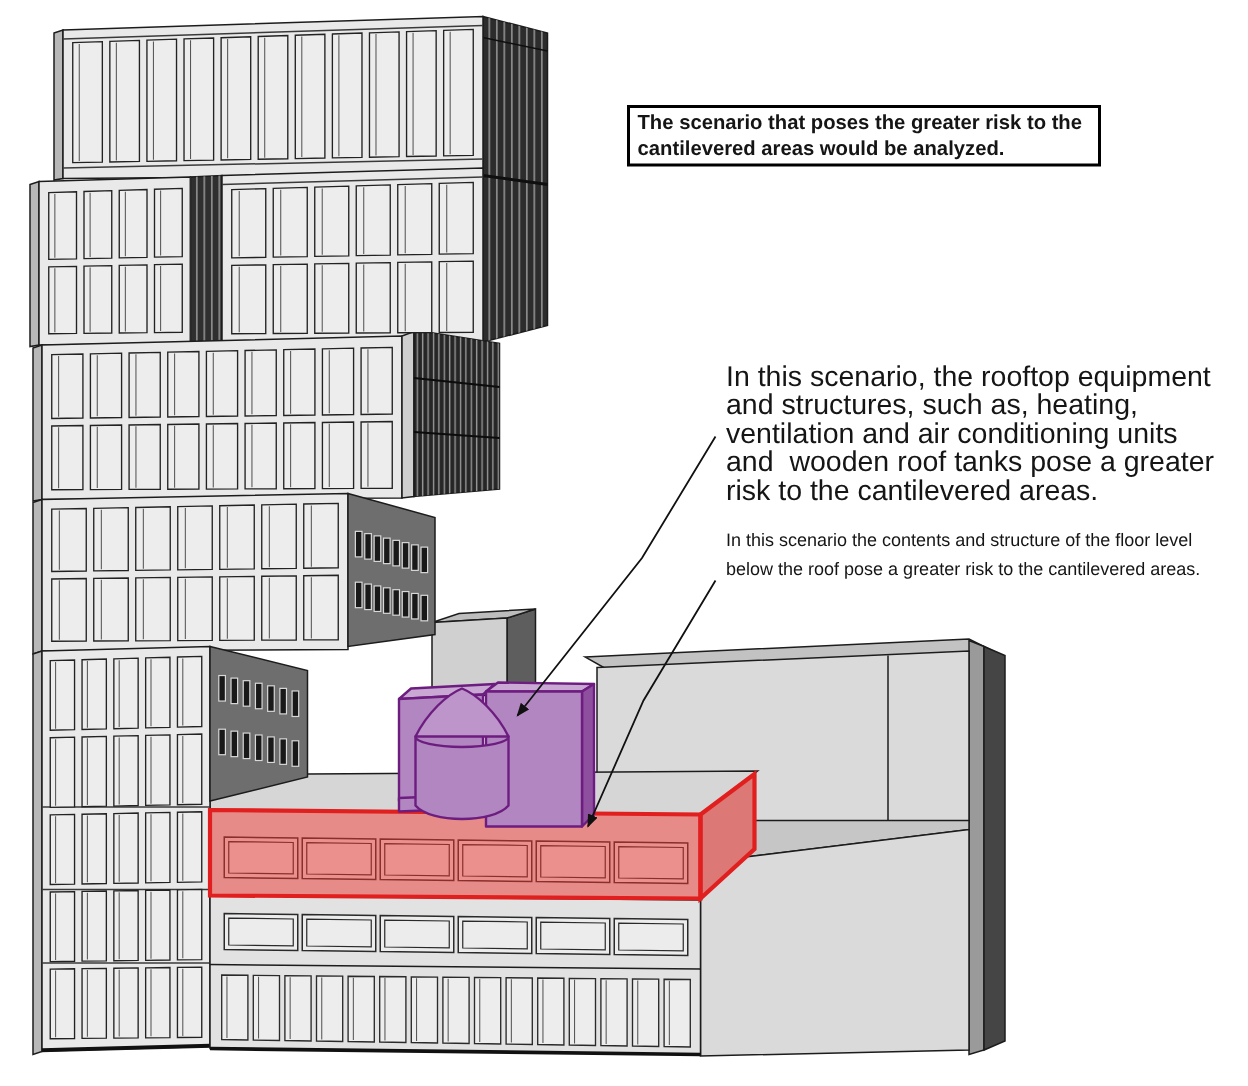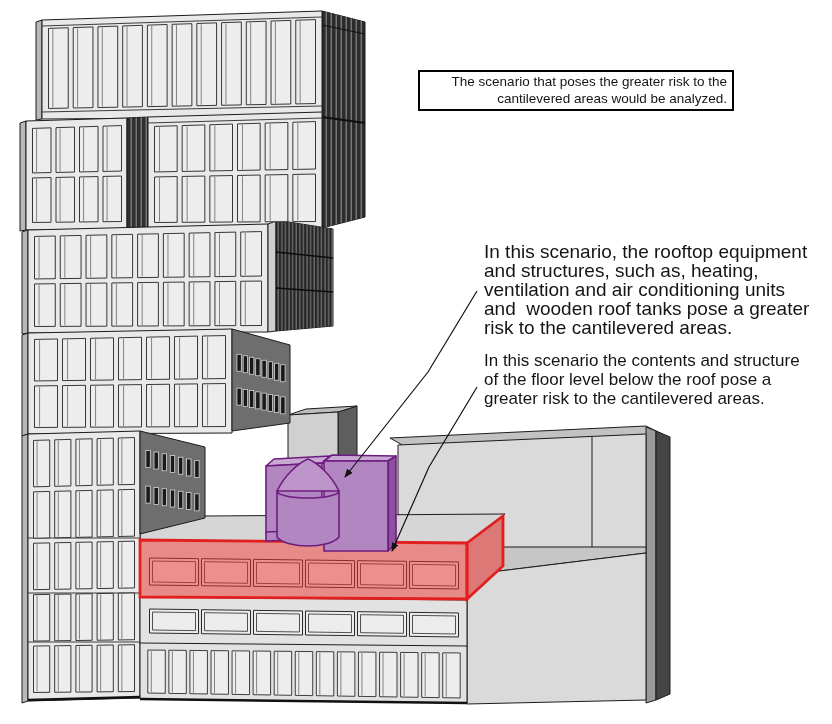--- a/index.html
+++ b/index.html
@@ -1,23 +1,23 @@
 <!DOCTYPE html>
 <html><head>
 <meta charset="utf-8">
 <style>
   html,body{margin:0;padding:0;background:#fff;}
   #canvas{position:relative;width:832px;height:724px;background:#fff;overflow:hidden;
           font-family:"Liberation Sans",sans-serif;color:#111;}
   #scene{position:absolute;left:0;top:0;}
   .txt{position:absolute;white-space:pre-wrap;color:#151515;}
   #title-box{left:418px;top:70px;width:302px;border:2px solid #000;padding:2px 5px;
-             font-size:13.5px;line-height:16.5px;font-weight:normal;background:#fff;text-align:right;}
+             font-size:13.5px;line-height:16.5px;font-weight:bold;background:#fff;}
   #ann-1{left:484px;top:242px;width:330px;font-size:19px;line-height:19px;}
-  #ann-2{left:484px;top:351px;width:330px;font-size:17px;line-height:19px;}
+  #ann-2{left:484px;top:351px;width:330px;font-size:12px;line-height:19px;}
 </style>
 </head>
 <body>
 
 <div id="canvas">
 
 <svg id="scene" width="832" height="724" viewBox="0 0 832 724">
   <defs>
     <pattern id="stripes" patternUnits="userSpaceOnUse" width="5" height="8">
       <rect width="5" height="8" fill="none"></rect>

